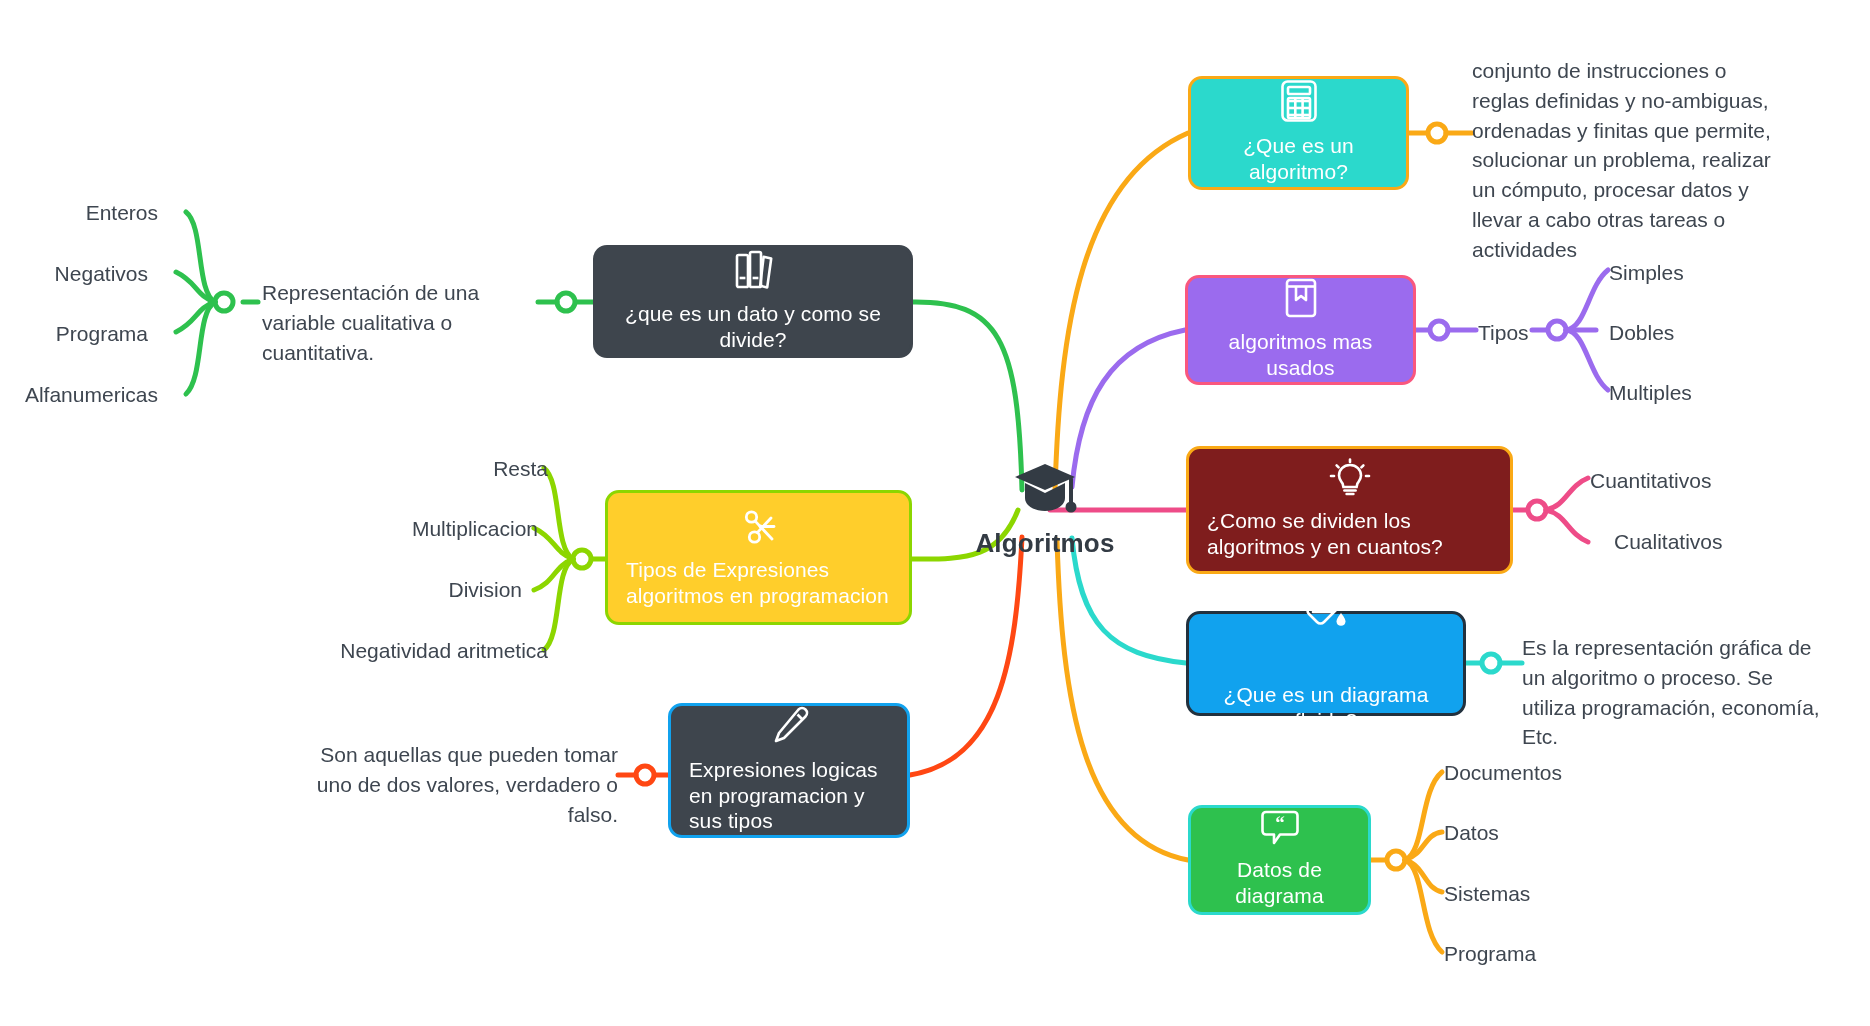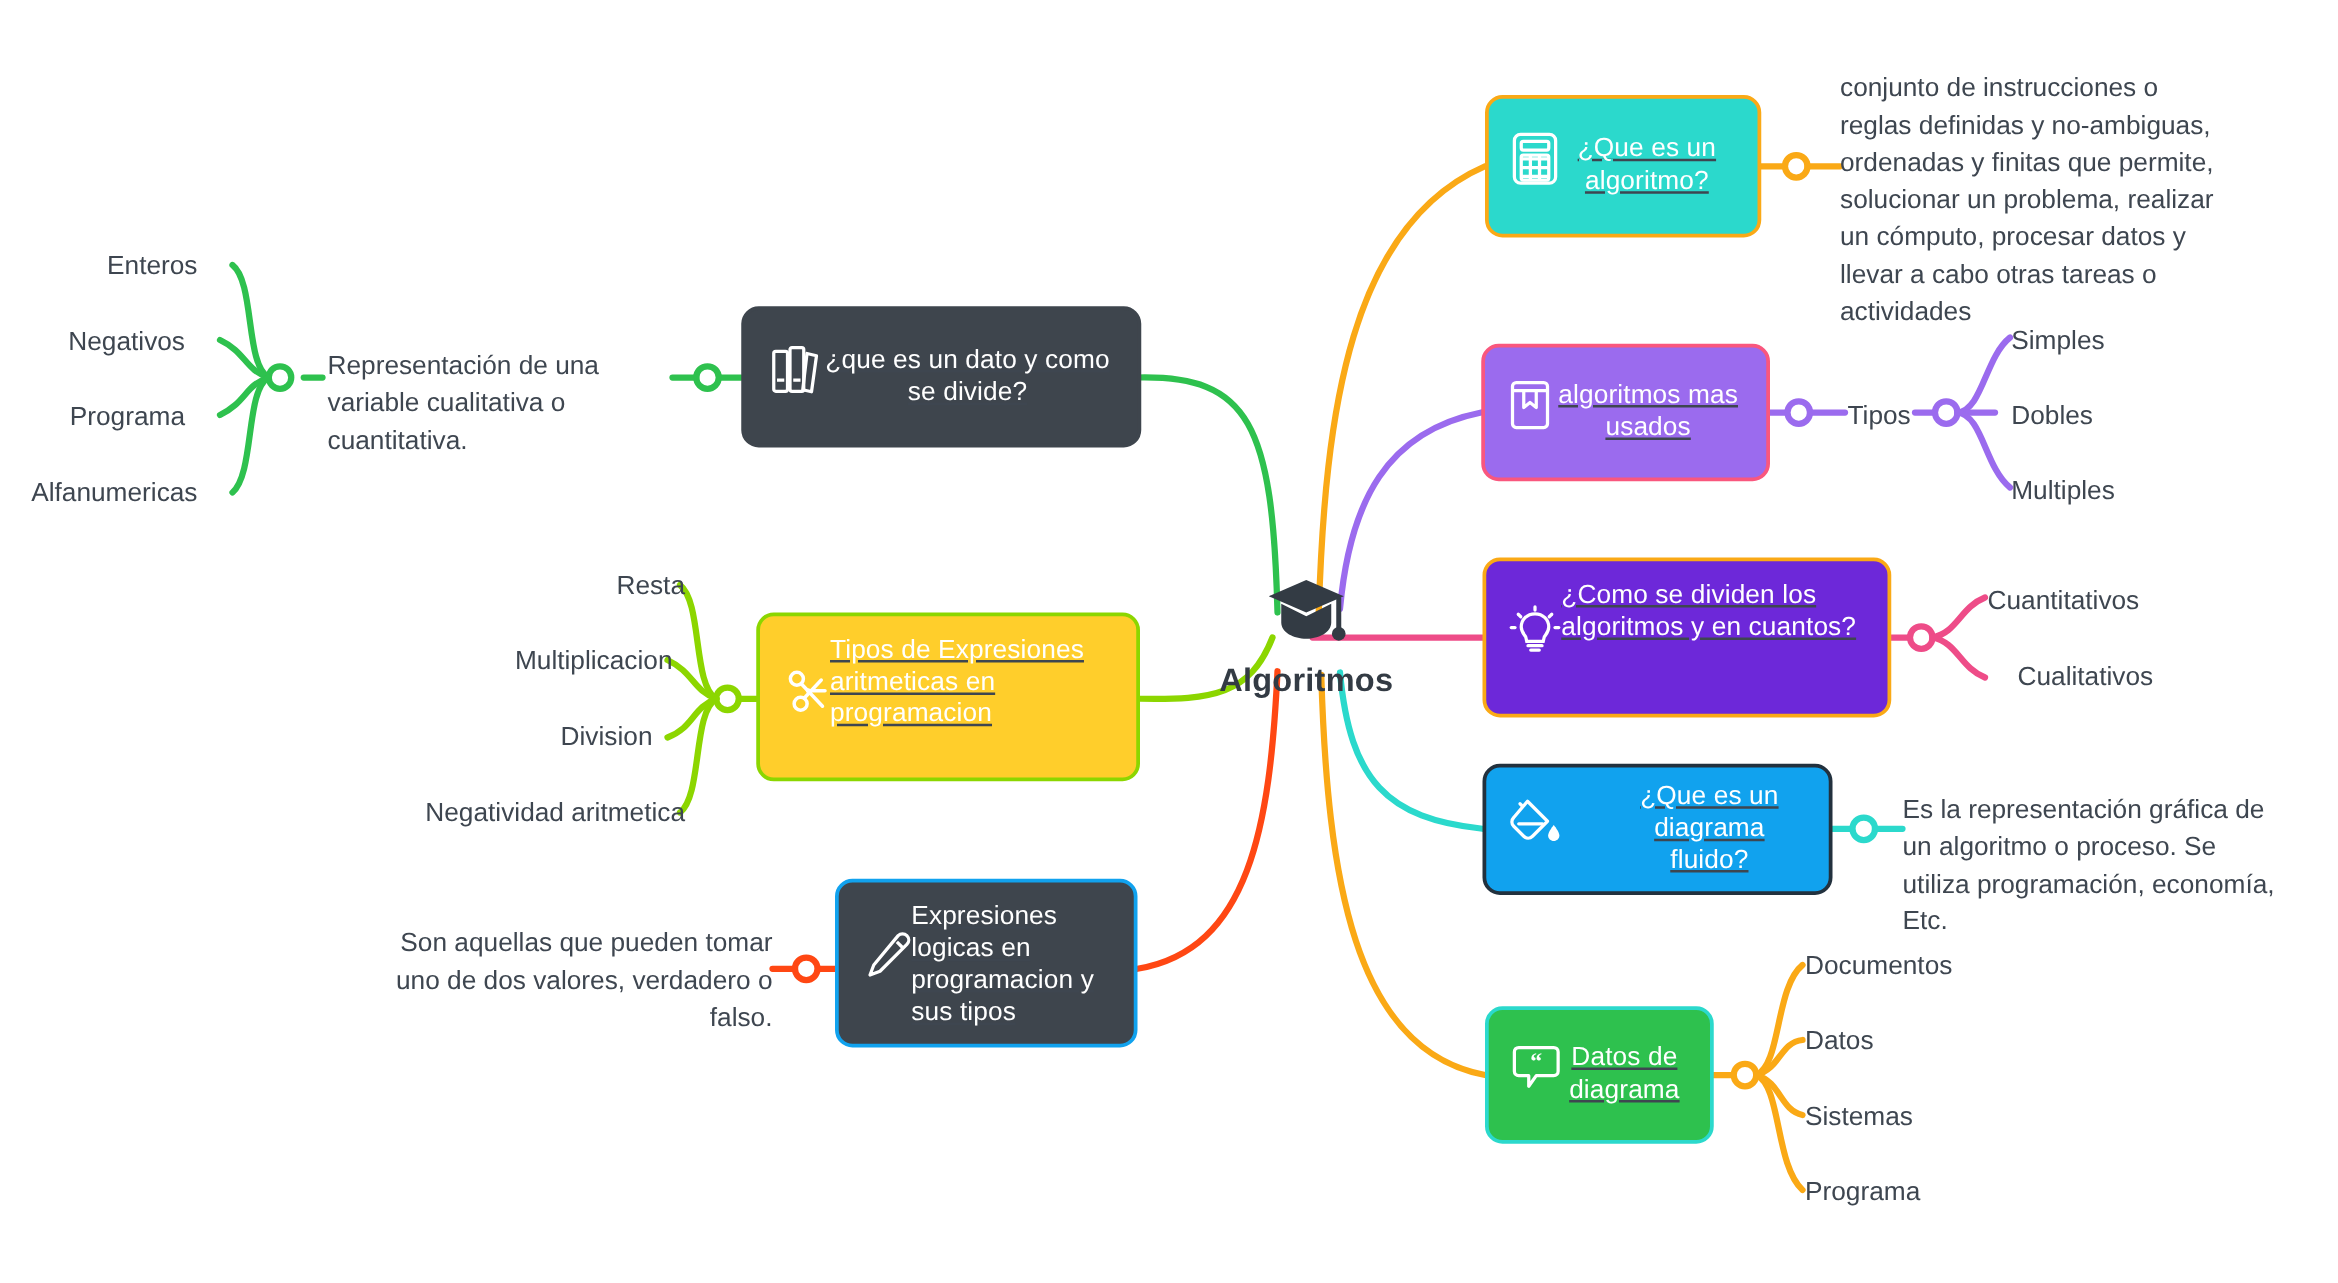--- a/index.html
+++ b/index.html
@@ -8,23 +8,22 @@
     font-family:"Liberation Sans","DejaVu Sans",sans-serif;
     color:#3e4650;
   }
   #canvas{position:absolute;inset:0;}
   svg.links{position:absolute;left:0;top:0;width:1870px;height:1026px;pointer-events:none;}
 
   
   .node{
     position:absolute;box-sizing:border-box;
     border-radius:14px;border:3px solid transparent;
-    display:flex;flex-direction:row;align-items:center;justify-content:center;
+    display:flex;flex-direction:column;align-items:center;justify-content:center;
     padding:14px 18px 16px;
-    text-decoration:underline;
   }
   .node .ico{display:block;margin-bottom:10px;line-height:0;}
   .node .lbl{
     width:100%;color:#ffffff;font-size:21px;line-height:1.22;
     text-align:left;letter-spacing:.1px;
   }
   .node.centerlbl .lbl{text-align:center;}
 
   
   .leaf{
@@ -159,21 +158,21 @@
         <path d="M13 9.5 L13 23 L18 19 L23 23 L23 9.5" stroke-linejoin="round"></path>
       </svg>
     </span>
     <span class="lbl" style="text-align:center;">algoritmos mas usados</span>
   </div>
   <div class="leaf" style="left:1478px;top:318px;">Tipos</div>
   <div class="leaf" style="left:1609px;top:258px;">Simples</div>
   <div class="leaf" style="left:1609px;top:318px;">Dobles</div>
   <div class="leaf" style="left:1609px;top:378px;">Multiples</div>
 
-  <div class="node" style="left:1186px;top:446px;width:327px;height:128px;background:#6d28d9;border-color:#FAA916;align-items:flex-start;">
+  <div class="node" style="left:1186px;top:446px;width:327px;height:128px;background:#7f1d1d;border-color:#FAA916;align-items:flex-start;">
     <span class="ico" style="align-self:center;">
       <svg width="42" height="40" viewBox="0 0 42 40" fill="none" stroke="#fff" stroke-width="2.6" stroke-linecap="round">
         <path d="M21 7 C14.5 7 10 11.8 10 17.5 C10 21.4 12.4 23.6 13.6 25.6 L14.4 29 L27.6 29 L28.4 25.6 C29.6 23.6 32 21.4 32 17.5 C32 11.8 27.5 7 21 7 Z"></path>
         <line x1="15.4" y1="32.5" x2="26.6" y2="32.5"></line>
         <line x1="17.6" y1="36" x2="24.4" y2="36"></line>
         <line x1="21" y1="1.5" x2="21" y2="4"></line>
         <line x1="7.6" y1="7.4" x2="9.6" y2="9.4"></line>
         <line x1="34.4" y1="7.4" x2="32.4" y2="9.4"></line>
         <line x1="2" y1="18" x2="5" y2="18"></line>
         <line x1="40" y1="18" x2="37" y2="18"></line>
@@ -234,21 +233,21 @@
     <span class="ico" style="align-self:center;">
       <svg width="38" height="42" viewBox="0 0 38 42" fill="none" stroke="#fff" stroke-width="2.8" stroke-linecap="round">
         <circle cx="11.5" cy="12" r="5.2"></circle>
         <circle cx="14.5" cy="32" r="5.2"></circle>
         <line x1="15.4" y1="16.4" x2="32" y2="34"></line>
         <line x1="17.3" y1="27.6" x2="31" y2="13"></line>
         <line x1="22" y1="21.5" x2="34" y2="21.5"></line>
         <circle cx="20.5" cy="21.5" r="1.9" fill="#fff" stroke="none"></circle>
       </svg>
     </span>
-    <span class="lbl">Tipos de Expresiones aritmeticas en programacion</span>
+    <span class="lbl">Tipos de Expresiones algoritmos en programacion</span>
   </div>
   <div class="leaf r" style="left:330px;top:454px;width:218px;">Resta</div>
   <div class="leaf r" style="left:280px;top:514px;width:258px;">Multiplicacion</div>
   <div class="leaf r" style="left:284px;top:575px;width:238px;">Division</div>
   <div class="leaf r" style="left:250px;top:636px;width:298px;">Negatividad aritmetica</div>
 
   <div class="node" style="left:668px;top:703px;width:242px;height:135px;background:#3E454D;border-color:#11A2EE;align-items:stretch;">
     <span class="ico" style="align-self:center;">
       <svg width="40" height="42" viewBox="0 0 40 42" fill="none" stroke="#fff" stroke-width="2.6" stroke-linejoin="round">
         <path d="M29.5 4.5 C31.5 2.5 34.5 2.5 36.5 4.5 C38.5 6.5 38.5 9.5 36.5 11.5 L15 33 L7 36 L10 28 Z"></path>

